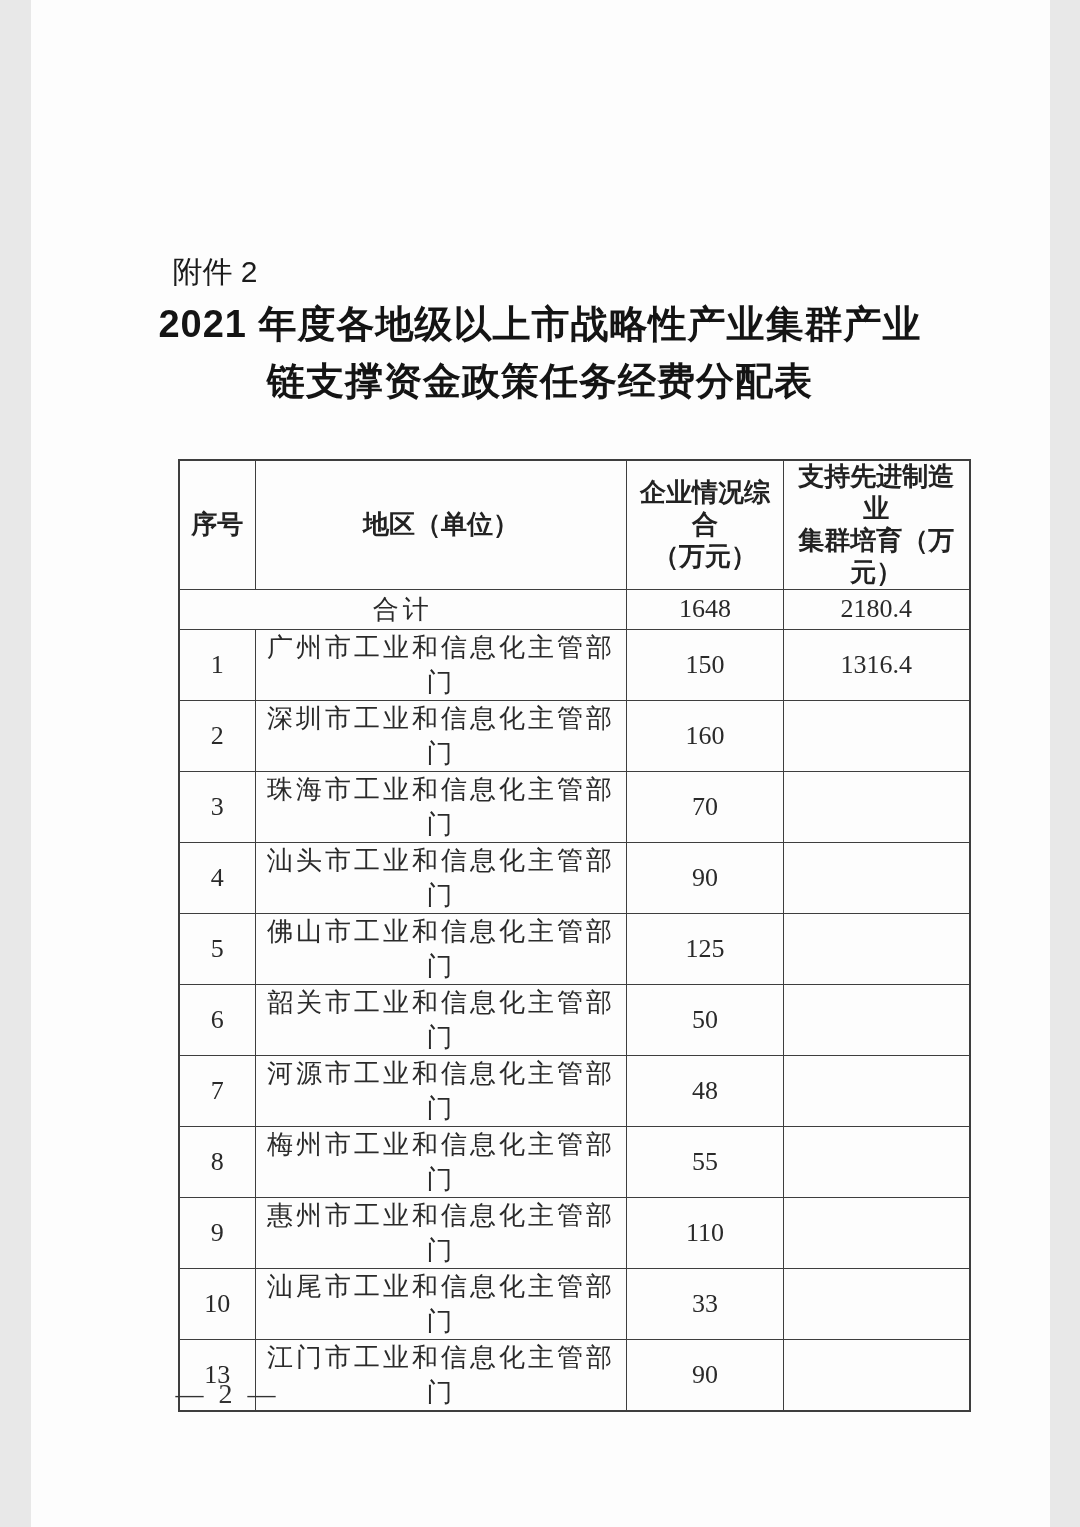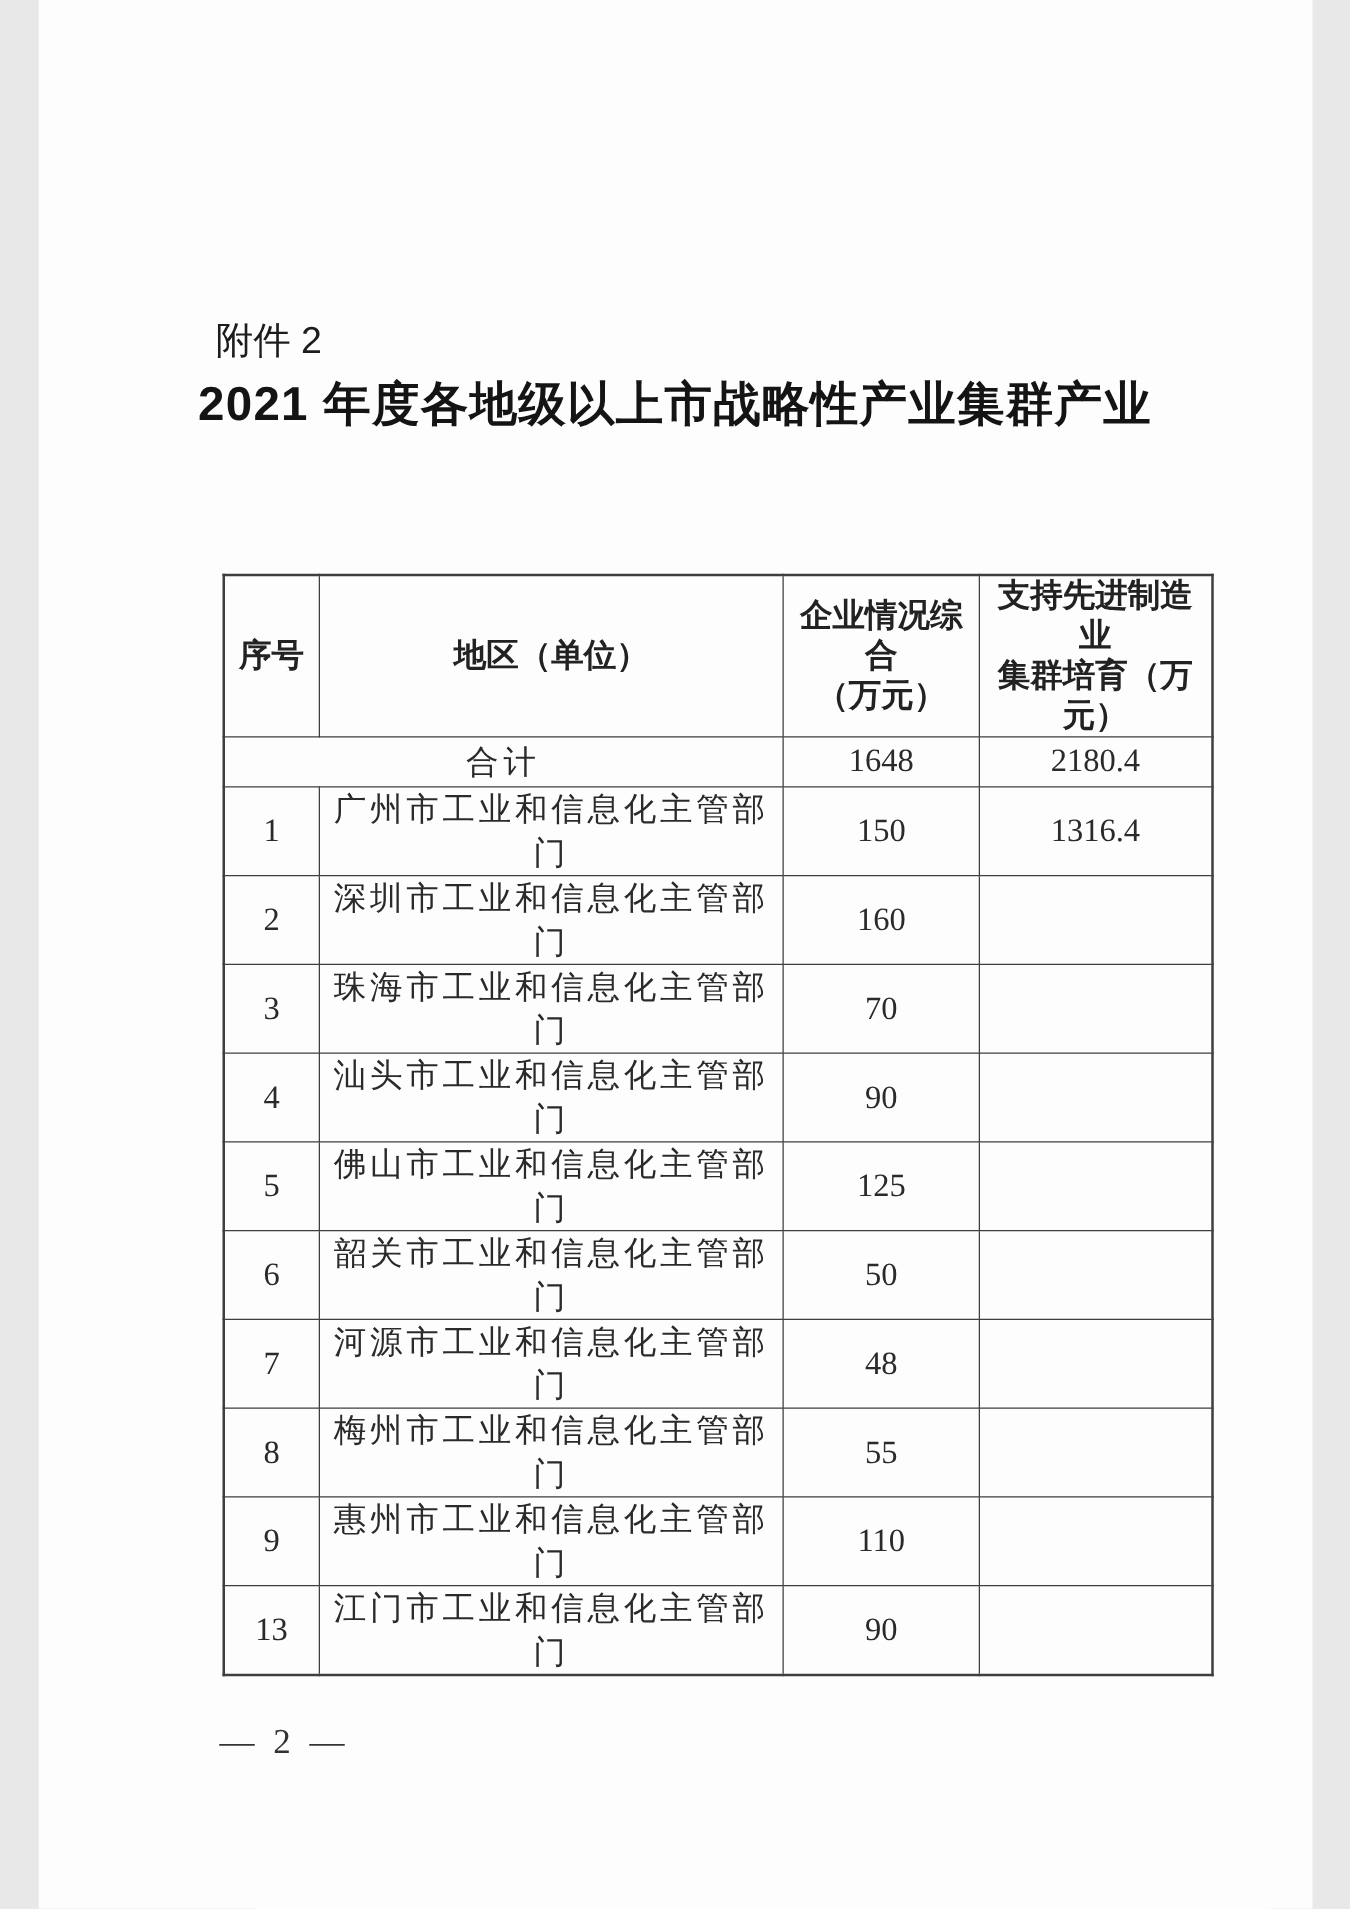--- a/index.html
+++ b/index.html
@@ -55,20 +55,21 @@
 </style>
 </head>
 <body>
 
 <div class="page" data-name="document-page">
 
   <div class="attachment" data-name="attachment-label">附件 2</div>
 
   <h1 class="title" data-name="document-title">
     <span class="title-line" data-name="document-title-line-1">2021 年度各地级以上市战略性产业集群产业</span>
+    <span class="title-line" data-name="document-title-line-2">链支撑资金政策任务经费分配表</span>
   </h1>
 
   <table class="alloc" data-name="allocation-table">
     <colgroup>
       <col style="width:77px">
       <col style="width:371px">
       <col style="width:157px">
       <col style="width:186px">
     </colgroup>
     <thead>
@@ -140,20 +141,26 @@
           <td data-name="amount-comprehensive">55</td>
           <td data-name="amount-cluster"></td>
         </tr>
         <tr data-name="table-row">
           <td data-name="row-number">9</td>
           <td data-name="region-name">惠州市工业和信息化主管部门</td>
           <td data-name="amount-comprehensive">110</td>
           <td data-name="amount-cluster"></td>
         </tr>
         <tr data-name="table-row">
+          <td data-name="row-number">10</td>
+          <td data-name="region-name">汕尾市工业和信息化主管部门</td>
+          <td data-name="amount-comprehensive">33</td>
+          <td data-name="amount-cluster"></td>
+        </tr>
+        <tr data-name="table-row">
           <td data-name="row-number">13</td>
           <td data-name="region-name">江门市工业和信息化主管部门</td>
           <td data-name="amount-comprehensive">90</td>
           <td data-name="amount-cluster"></td>
         </tr>
       </tbody>
   </table>
 
   <div class="page-footer" data-name="page-number">— 2 —</div>
 

